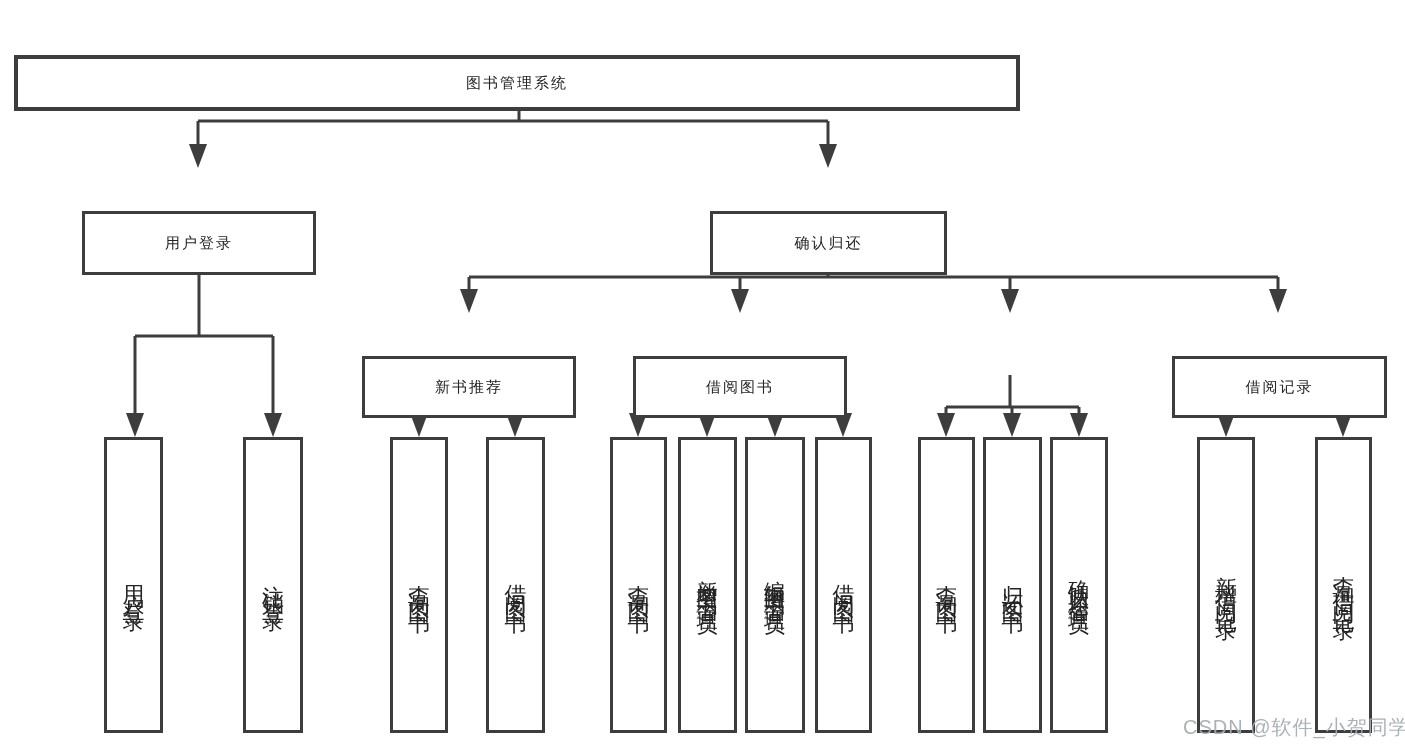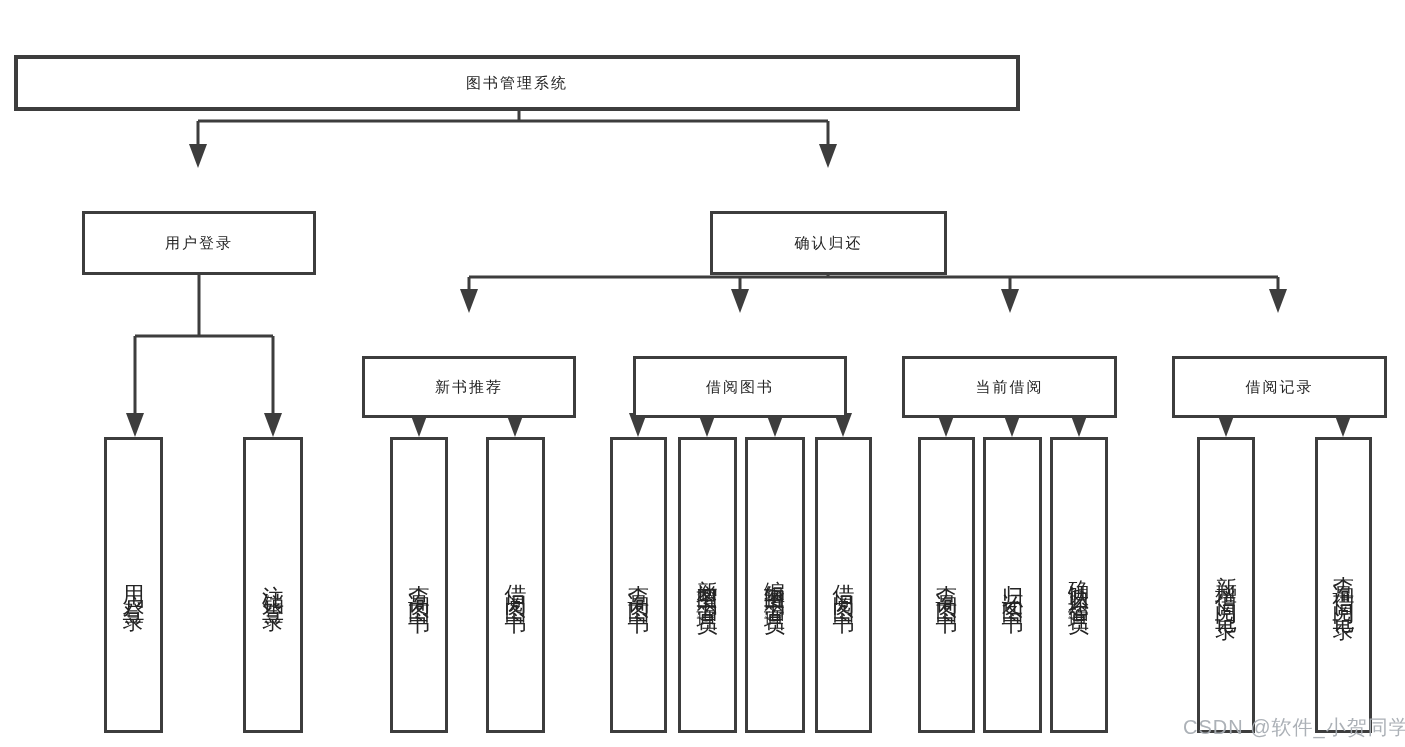--- a/index.html
+++ b/index.html
@@ -110,23 +110,20 @@
   <div class="box hbox" style="left:710px;top:168px;width:237px;height:64px;">
     <span>确认归还</span>
   </div>
 
   <div class="box hbox" style="left:362px;top:313px;width:214px;height:62px;">
     <span>新书推荐</span>
   </div>
   <div class="box hbox" style="left:633px;top:313px;width:214px;height:62px;">
     <span>借阅图书</span>
   </div>
-  <div class="box hbox" style="left:902px;top:313px;width:215px;height:62px;">
-    <span>当前借阅</span>
-  </div>
   <div class="box hbox" style="left:1172px;top:313px;width:215px;height:62px;">
     <span>借阅记录</span>
   </div>
 
   <div class="box vbox" style="left:104px;top:437px;width:59px;height:296px;">
     <span>用户登录</span>
   </div>
   <div class="box vbox" style="left:243px;top:437px;width:60px;height:296px;">
     <span>注销登录</span>
   </div>

